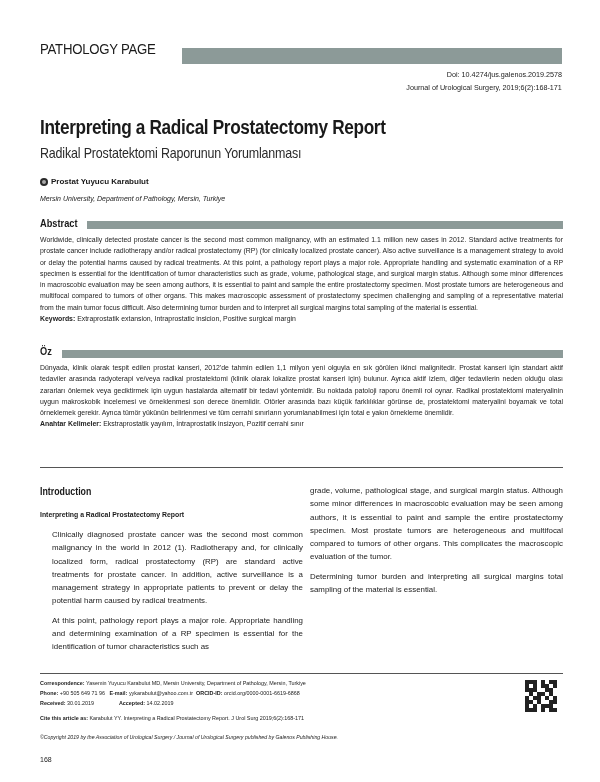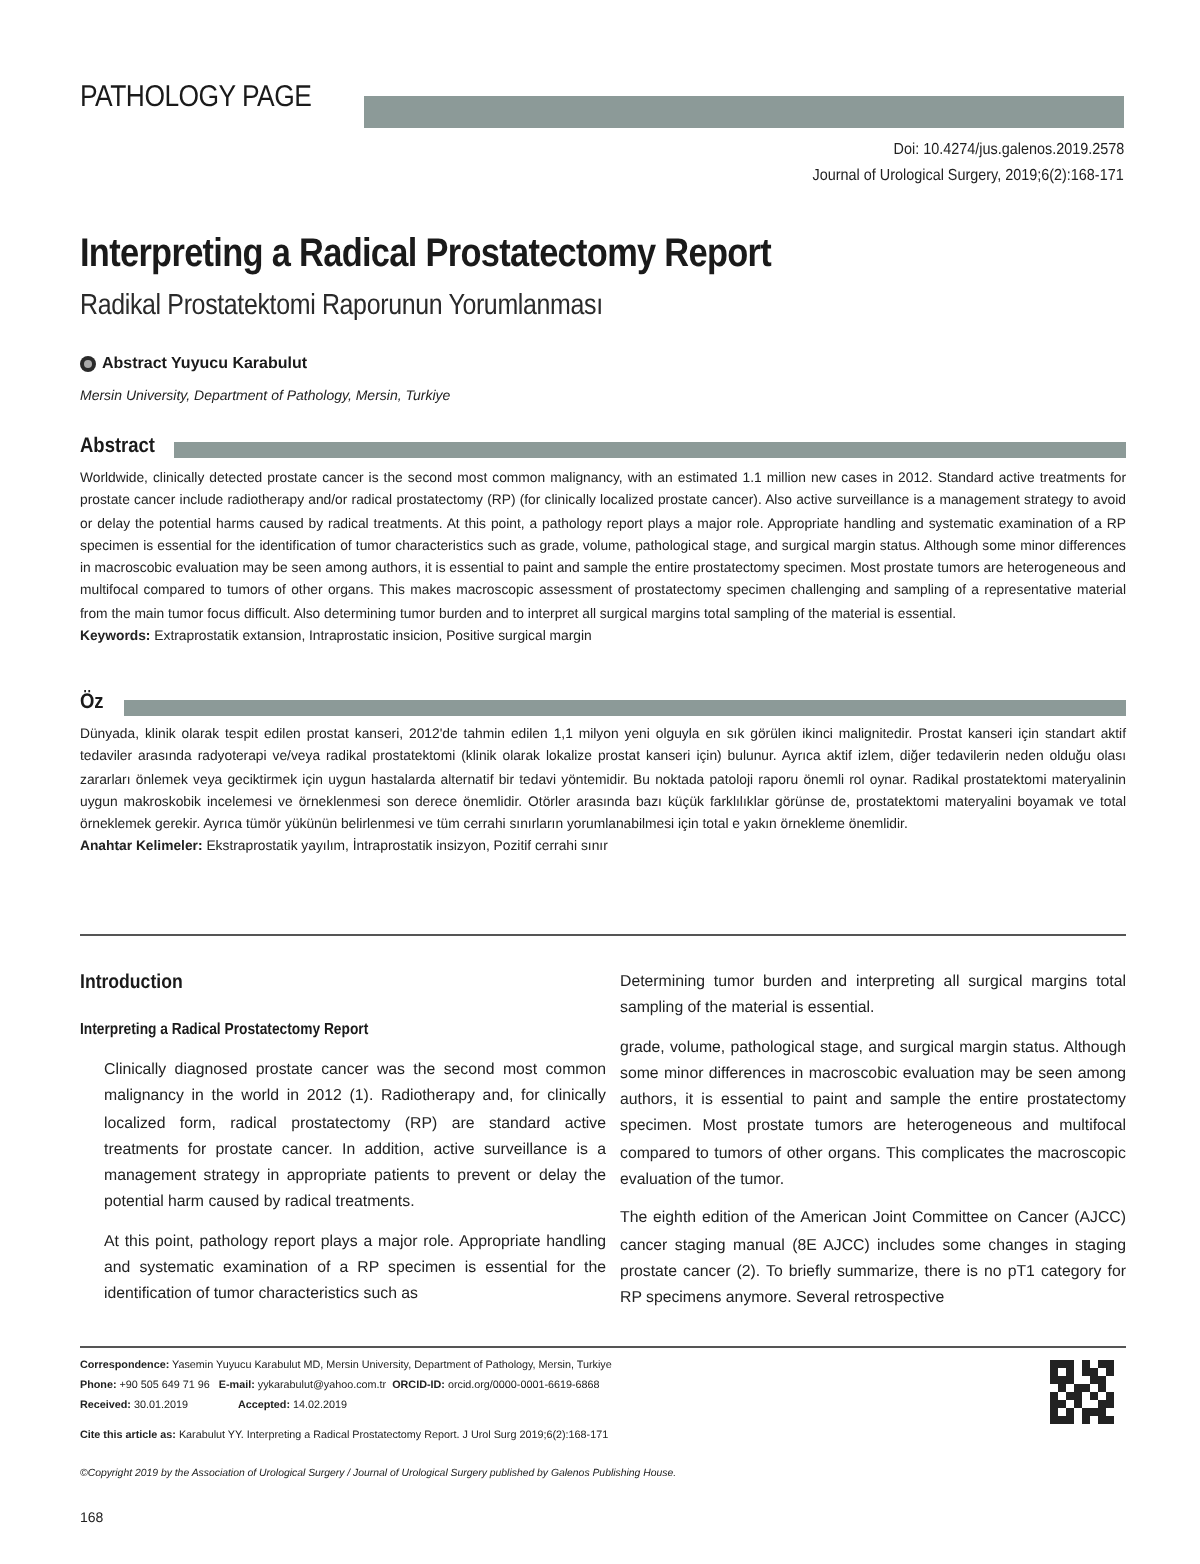--- a/index.html
+++ b/index.html
@@ -45,21 +45,21 @@
 
 <div class="abs section-label" style="left:40px; top:40px;">PATHOLOGY PAGE</div>
 <div class="abs gray-bar" style="left:182px; top:48px; width:380px; height:16px;"></div>
 <div class="abs doi" style="right:38px; top:70px;">Doi: 10.4274/jus.galenos.2019.2578</div>
 <div class="abs journal" style="right:38px; top:83px;">Journal of Urological Surgery, 2019;6(2):168-171</div>
 
 <div class="abs title" style="left:40px; top:116px;">Interpreting a Radical Prostatectomy Report</div>
 <div class="abs subtitle" style="left:40px; top:145px;">Radikal Prostatektomi Raporunun Yorumlanması</div>
 <div class="abs author" style="left:40px; top:177px;">
   <span class="orcid-icon"></span>
-  <span>Abstract Yuyucu Karabulut</span>
+  <span>Prostat Yuyucu Karabulut</span>
 </div>
 <div class="abs affil" style="left:40px; top:195px;">Mersin University, Department of Pathology, Mersin, Turkiye</div>
 
 <div class="abs h-abstract" style="left:40px; top:217px;">Abstract</div>
 <div class="abs gray-bar" style="left:87px; top:221px; width:476px; height:8px;"></div>
 <div class="abs para-box" style="left:40px; top:234px; width:523px;">
   <span>Worldwide, clinically detected prostate cancer is the second most common malignancy, with an estimated 1.1 million new cases in 2012. Standard active treatments for prostate cancer include radiotherapy and/or radical prostatectomy (RP) (for clinically localized prostate cancer). Also active surveillance is a management strategy to avoid or delay the potential harms caused by radical treatments. At this point, a pathology report plays a major role. Appropriate handling and systematic examination of a RP specimen is essential for the identification of tumor characteristics such as grade, volume, pathological stage, and surgical margin status. Although some minor differences in macroscobic evaluation may be seen among authors, it is essential to paint and sample the entire prostatectomy specimen. Most prostate tumors are heterogeneous and multifocal compared to tumors of other organs. This makes macroscopic assessment of prostatectomy specimen challenging and sampling of a representative material from the main tumor focus difficult. Also determining tumor burden and to interpret all surgical margins total sampling of the material is essential.</span><br>
   <b>Keywords:</b>
   <span>Extraprostatik extansion, Intraprostatic insicion, Positive surgical margin</span>
 </div>
@@ -71,26 +71,25 @@
   <b>Anahtar Kelimeler:</b>
   <span>Ekstraprostatik yayılım, İntraprostatik insizyon, Pozitif cerrahi sınır</span>
 </div>
 
 <div class="abs hr" style="left:40px; top:467px; width:523px;"></div>
 
 <div class="abs h-intro" style="left:40px; top:486px;">Introduction</div>
 <div class="abs h-sub" style="left:40px; top:510px;">Interpreting a Radical Prostatectomy Report</div>
 <div class="abs col" style="left:52px; top:528px; width:251px;">
   <p>Clinically diagnosed prostate cancer was the second most common malignancy in the world in 2012 (1). Radiotherapy and, for clinically localized form, radical prostatectomy (RP) are standard active treatments for prostate cancer. In addition, active surveillance is a management strategy in appropriate patients to prevent or delay the potential harm caused by radical treatments.</p>
-  <p>At this point, pathology report plays a major role. Appropriate handling and systematic examination of a RP specimen is essential for the identification of tumor characteristics such as</p>
+  <p>At this point, pathology report plays a major role. Appropriate handling and determining examination of a RP specimen is essential for the identification of tumor characteristics such as</p>
 </div>
 <div class="abs col" style="left:310px; top:484px; width:253px;">
+  <p>grade, volume, pathological stage, and surgical margin status. Although some minor differences in macroscobic evaluation may be seen among authors, it is essential to paint and sample the entire prostatectomy specimen. Most prostate tumors are heterogeneous and multifocal compared to tumors of other organs. This complicates the macroscopic evaluation of the tumor.</p>
   <p>Determining tumor burden and interpreting all surgical margins total sampling of the material is essential.</p>
-  <p>grade, volume, pathological stage, and surgical margin status. Although some minor differences in macroscobic evaluation may be seen among authors, it is essential to paint and sample the entire prostatectomy specimen. Most prostate tumors are heterogeneous and multifocal compared to tumors of other organs. This complicates the macroscopic evaluation of the tumor.</p>
-  <p>The eighth edition of the American Joint Committee on Cancer (AJCC) cancer staging manual (8E AJCC) includes some changes in staging prostate cancer (2). To briefly summarize, there is no pT1 category for RP specimens anymore. Several retrospective</p>
 </div>
 
 <div class="abs hr" style="left:40px; top:673px; width:523px;"></div>
 
 <div class="abs foot" style="left:40px; top:678px;">
   <b>Correspondence:</b>
   <span>Yasemin Yuyucu Karabulut MD, Mersin University, Department of Pathology, Mersin, Turkiye</span>
 </div>
 <div class="abs foot" style="left:40px; top:688px;">
   <b>Phone:</b>

